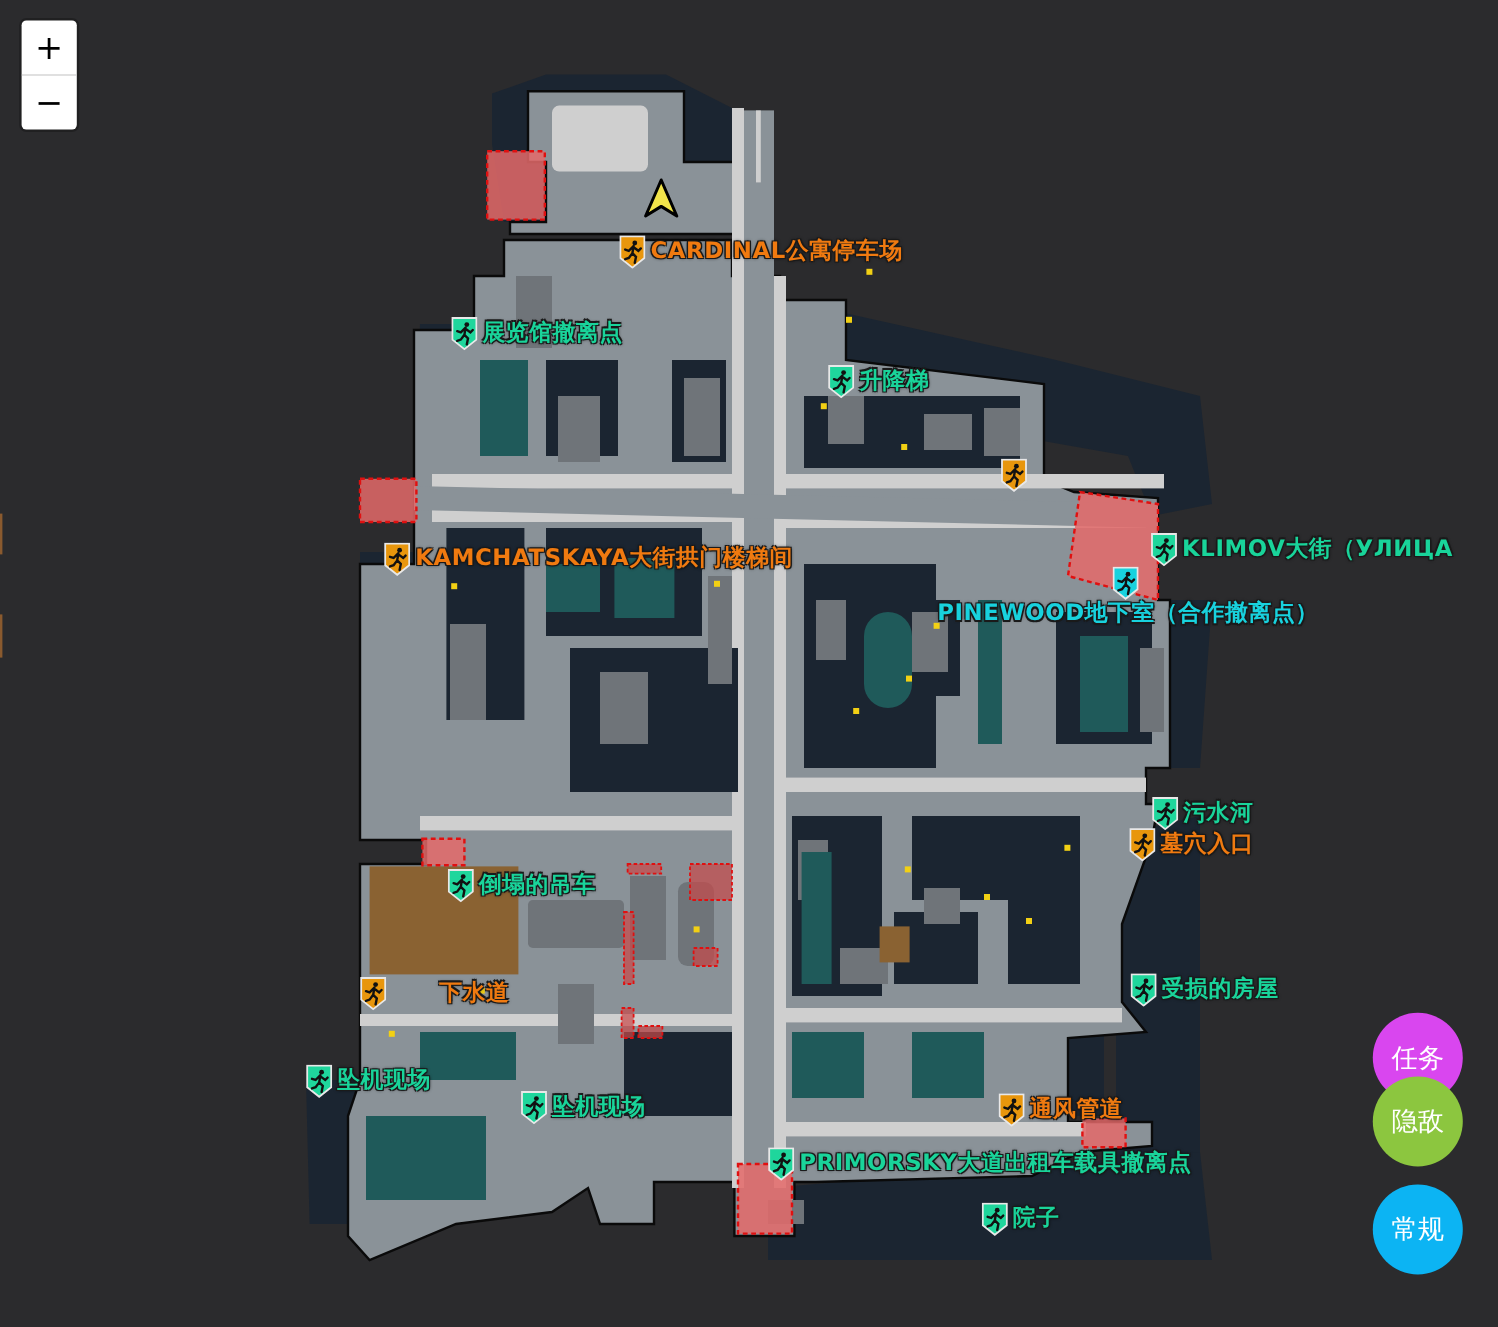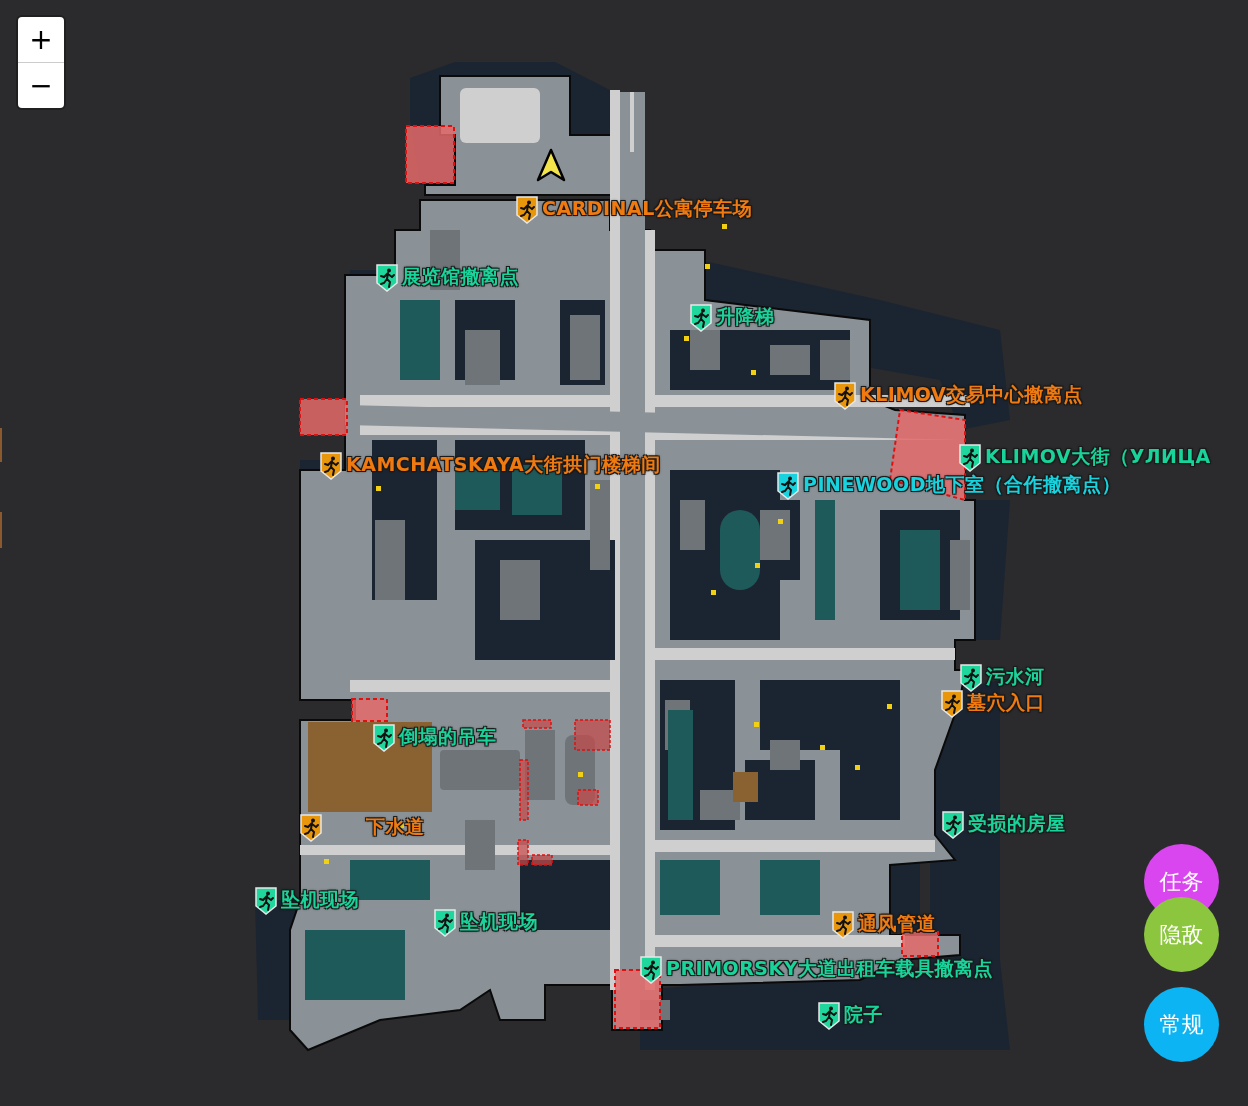--- a/index.html
+++ b/index.html
@@ -204,21 +204,20 @@
       <span class="mlabel green">升降梯</span>
     </div>
     <div class="marker" style="left: 834px; top: 382px;">
       <span class="shield">
         <svg width="22" height="28" viewBox="0 0 22 28">
           <path d="M1,1 H21 V19 L11,27 L1,19 Z" fill="#e8960c" stroke="#e8e8e8" stroke-width="1.5"></path>
           <circle cx="13" cy="6.5" r="2" fill="#111"></circle>
           <path d="M12,9 L8,13 L5,12 M12,9 L11,15 L14,18 L13,23 M11,15 L8,19 L5,20 M12,10 L16,13 L18,11" stroke="#111" stroke-width="2" fill="none" stroke-linecap="round"></path>
         </svg>
       </span>
-      <span class="mlabel orange">KLIMOV交易中心撤离点</span>
     </div>
     <div class="marker" style="left: 320px; top: 452px;">
       <span class="shield">
         <svg width="22" height="28" viewBox="0 0 22 28">
           <path d="M1,1 H21 V19 L11,27 L1,19 Z" fill="#e8960c" stroke="#e8e8e8" stroke-width="1.5"></path>
           <circle cx="13" cy="6.5" r="2" fill="#111"></circle>
           <path d="M12,9 L8,13 L5,12 M12,9 L11,15 L14,18 L13,23 M11,15 L8,19 L5,20 M12,10 L16,13 L18,11" stroke="#111" stroke-width="2" fill="none" stroke-linecap="round"></path>
         </svg>
       </span>
       <span class="mlabel orange">KAMCHATSKAYA大街拱门楼梯间</span>
@@ -226,21 +225,21 @@
     <div class="marker" style="left: 959px; top: 444px;">
       <span class="shield">
         <svg width="22" height="28" viewBox="0 0 22 28">
           <path d="M1,1 H21 V19 L11,27 L1,19 Z" fill="#1fd69c" stroke="#e8e8e8" stroke-width="1.5"></path>
           <circle cx="13" cy="6.5" r="2" fill="#111"></circle>
           <path d="M12,9 L8,13 L5,12 M12,9 L11,15 L14,18 L13,23 M11,15 L8,19 L5,20 M12,10 L16,13 L18,11" stroke="#111" stroke-width="2" fill="none" stroke-linecap="round"></path>
         </svg>
       </span>
       <span class="mlabel green">KLIMOV大街（УЛИЦА</span>
     </div>
-    <div class="marker" style="left: 777px; top: 472px;">
+    <div class="marker" style="left: 777px; top: 472px; flex-direction: column;">
       <span class="shield">
         <svg width="22" height="28" viewBox="0 0 22 28">
           <path d="M1,1 H21 V19 L11,27 L1,19 Z" fill="#18d2de" stroke="#e8e8e8" stroke-width="1.5"></path>
           <circle cx="13" cy="6.5" r="2" fill="#111"></circle>
           <path d="M12,9 L8,13 L5,12 M12,9 L11,15 L14,18 L13,23 M11,15 L8,19 L5,20 M12,10 L16,13 L18,11" stroke="#111" stroke-width="2" fill="none" stroke-linecap="round"></path>
         </svg>
       </span>
       <span class="mlabel cyan">PINEWOOD地下室（合作撤离点）</span>
     </div>
     <div class="marker" style="left: 960px; top: 664px;">

